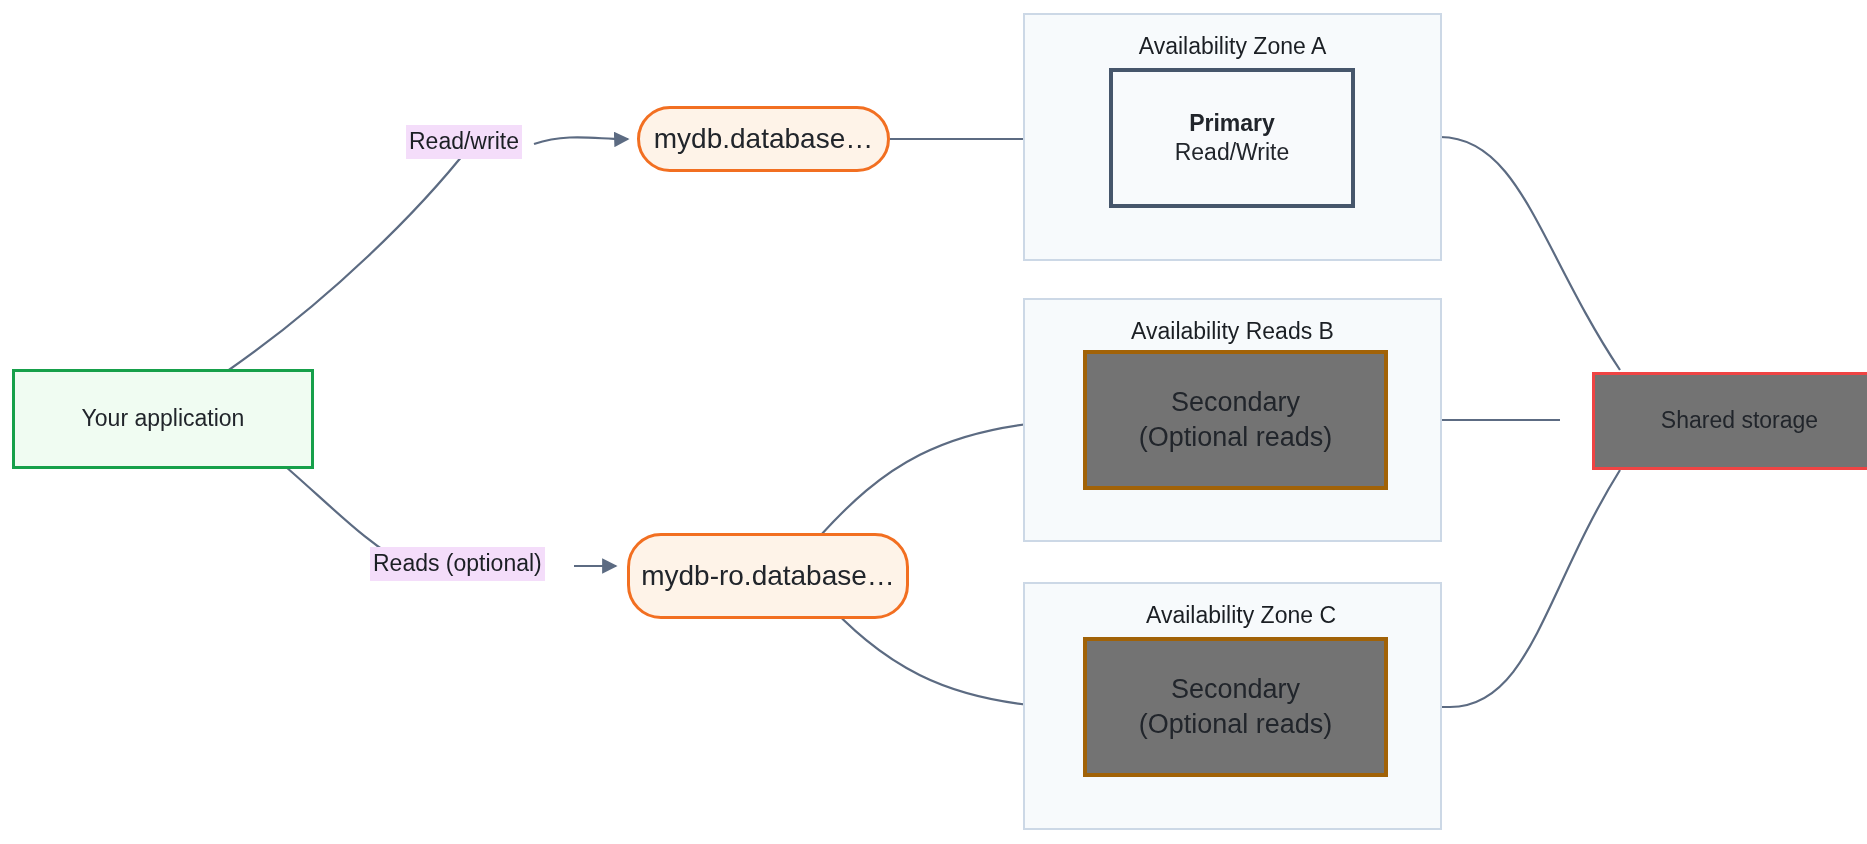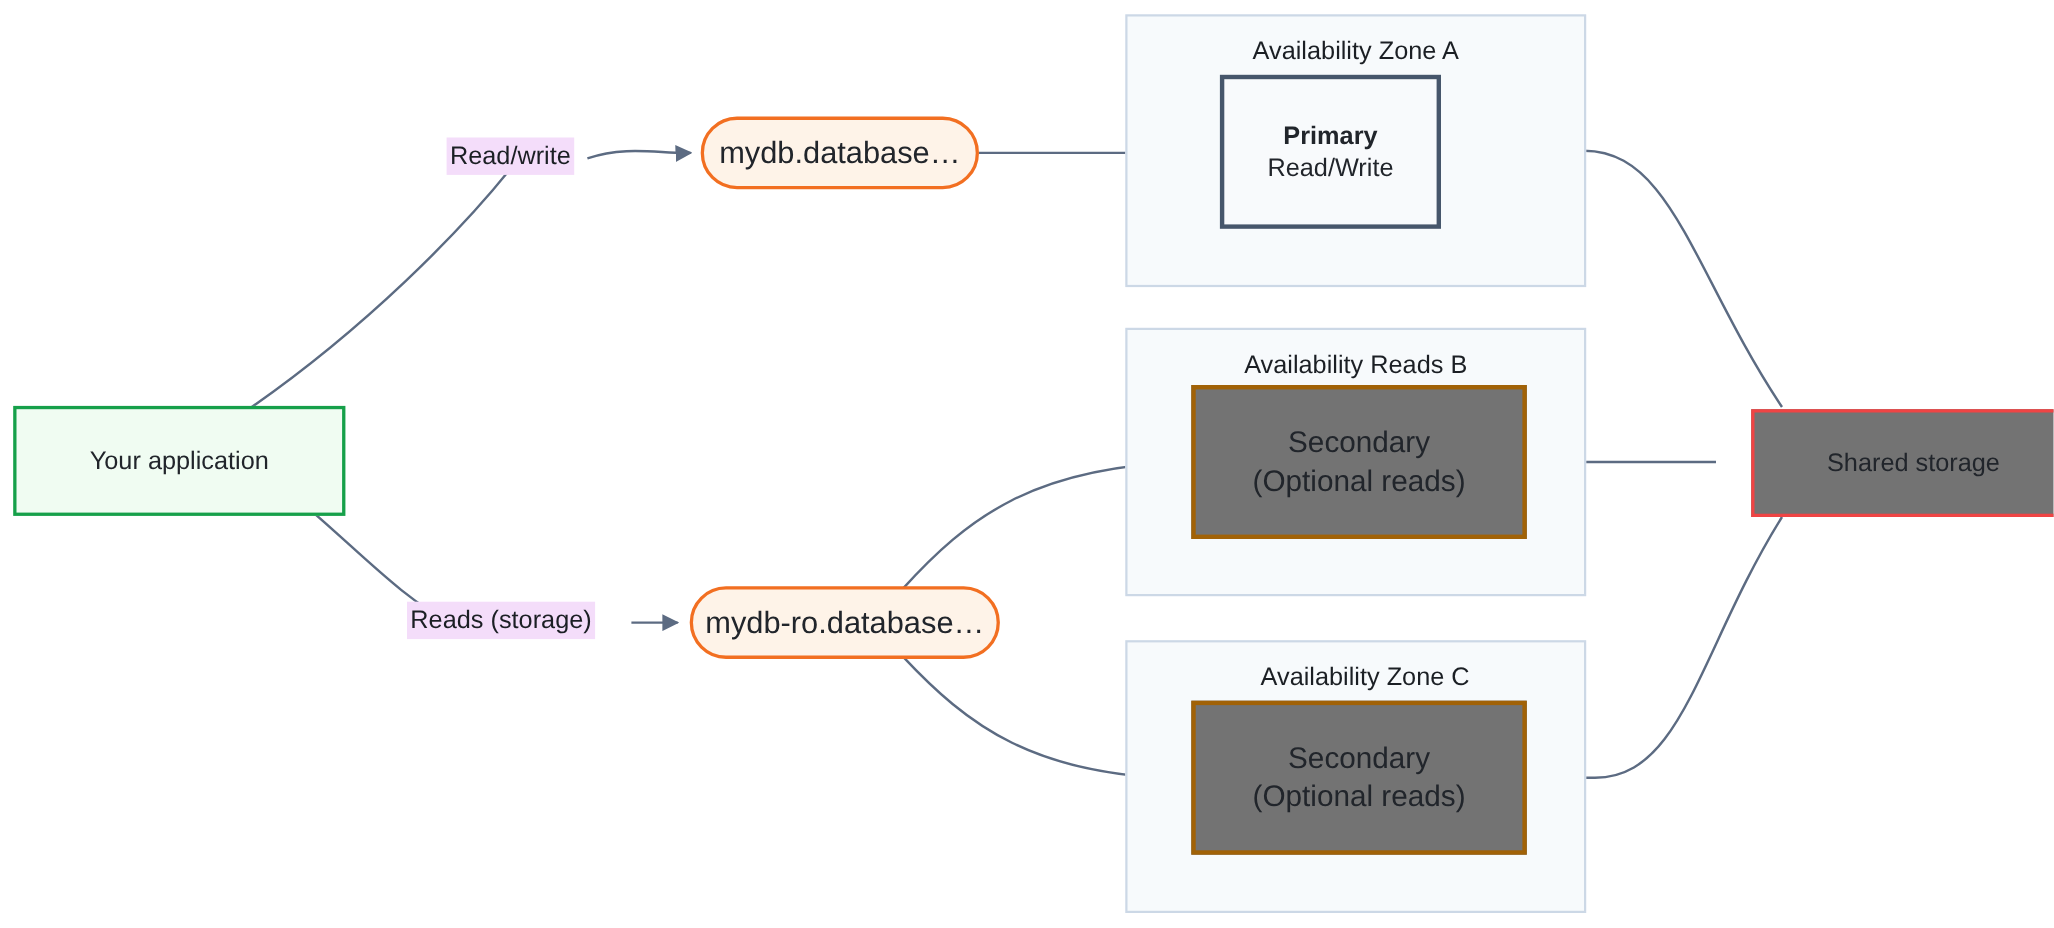--- a/index.html
+++ b/index.html
@@ -154,40 +154,40 @@
   </div>
 
   <div class="node node-app" style="left:12px; top:369px; width:302px; height:100px;">
     <span class="node-line">Your application</span>
   </div>
 
   <div class="node node-endpoint" style="left:637px; top:106px; width:253px; height:66px;">
     <span class="node-line">mydb.database…</span>
   </div>
 
-  <div class="node node-endpoint" style="left:627px; top:533px; width:282px; height:66px;">
+  <div class="node node-endpoint" style="left:627px; top:533px; width:282px; height:86px;">
     <span class="node-line">mydb-ro.database…</span>
   </div>
 
-  <div class="node node-primary" style="left:1109px; top:68px; width:201px; height:140px;">
+  <div class="node node-primary" style="left:1109px; top:68px; width:246px; height:140px;">
     <span class="node-line line-strong">Primary</span>
     <span class="node-line">Read/Write</span>
   </div>
 
   <div class="node node-secondary" style="left:1083px; top:350px; width:305px; height:140px;">
     <span class="node-line">Secondary</span>
     <span class="node-line">(Optional reads)</span>
   </div>
 
   <div class="node node-secondary" style="left:1083px; top:637px; width:305px; height:140px;">
     <span class="node-line">Secondary</span>
     <span class="node-line">(Optional reads)</span>
   </div>
 
   <div class="node node-storage" style="left:1560px; top:372px; width:295px; height:98px;">
     <span class="node-line">Shared storage</span>
   </div>
 
   <div class="edge-label" style="left:406px; top:125px;">Read/write</div>
 
-  <div class="edge-label" style="left:370px; top:547px;">Reads (storage)</div>
+  <div class="edge-label" style="left:370px; top:547px;">Reads (optional)</div>
 
 </div>
 
 </body></html>

